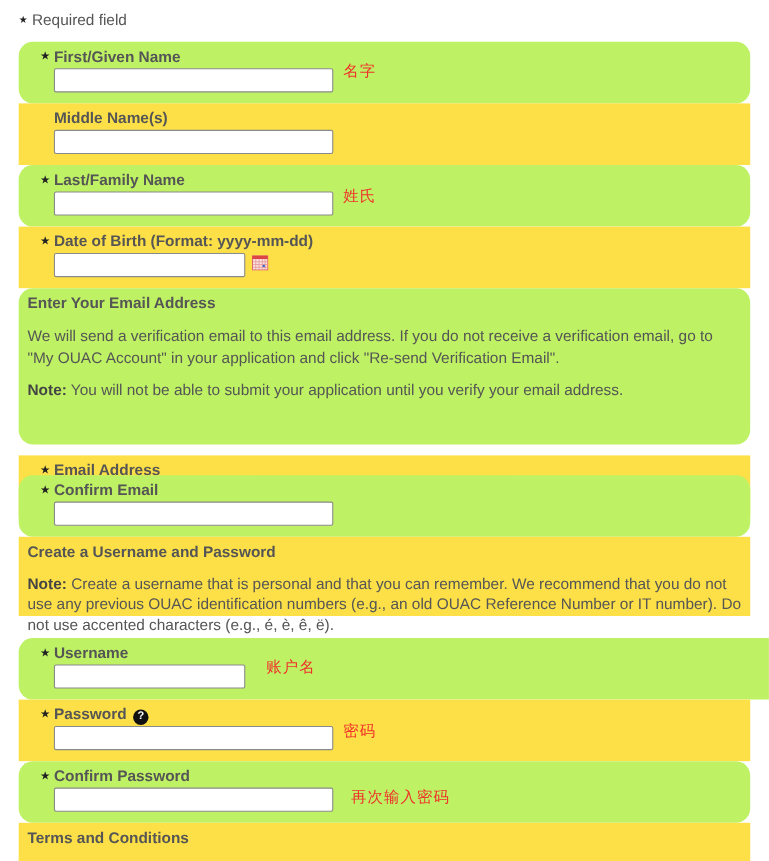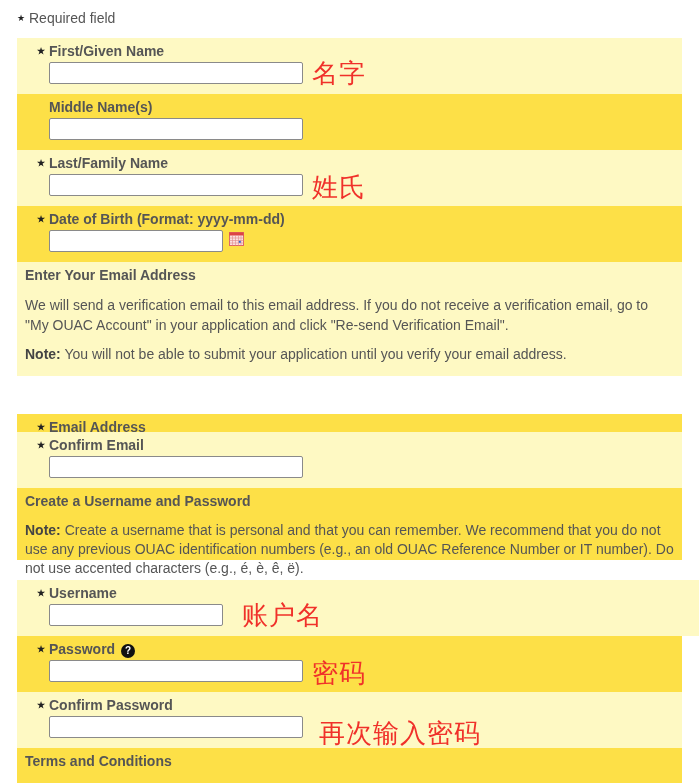--- a/index.html
+++ b/index.html
@@ -1,30 +1,30 @@
 <!DOCTYPE html>
 <html><head>
 <meta charset="utf-8">
 <style>
   html, body { margin: 0; padding: 0; background: #ffffff; }
   body { width: 699px; height: 783px; position: relative; overflow: hidden;
          font-family: "Liberation Sans", sans-serif; color: #444; }
   .req-note { position: absolute; left: 17px; top: 10px; font-size: 14px; color: #555; }
   .star { font-size: 9px; color: #222; display: inline-block; width: 12px; text-align: left; vertical-align: 2px; }
   .row { position: absolute; left: 17px; width: 665px; height: 56px; }
-  .gray { background: #fef9c3; }
+  .gray { background: #bef264; border-radius: 13px; }
   .light { background: #fde047; }
   .row .label { position: absolute; left: 20px; top: 5px; font-size: 14px; font-weight: bold; color: #555; }
   .row .label.nostar { left: 32px; }
   .row input { position: absolute; left: 32px; top: 24px; height: 22px; box-sizing: border-box;
                border: 1px solid #8a8a8a; border-radius: 2px; background: #fff; margin: 0; padding: 0 4px;
                font-family: "Liberation Sans", sans-serif; font-size: 13px; }
   .w254 { width: 254px; }
   .w174 { width: 174px; }
-  .anno { position: absolute; color: #f0312a; font-size: 26px; font-family: Liberation Mono, monospace; letter-spacing: 1px; }
+  .anno { position: absolute; color: #f0312a; font-size: 14px; font-family: Liberation Mono, monospace; letter-spacing: 1px; }
   .section { position: absolute; left: 17px; width: 665px; }
   .section .sec-title { position: absolute; left: 8px; font-size: 14px; font-weight: bold; color: #555; }
   .section p { position: absolute; left: 8px; margin: 0; font-size: 14px; line-height: 20px; color: #555; width: 650px; }
   .section p b { color: #444; }
   .help-icon { display: inline-block; width: 14px; height: 14px; border-radius: 50%; background: #111; color: #fff;
                font-size: 10px; line-height: 14px; text-align: center; font-weight: bold; vertical-align: 0px; margin-left: 2px; }
   .cal-icon { position: absolute; left: 212px; top: 26px; width: 15px; height: 14px; }
 </style>
 </head>
 <body>
@@ -68,21 +68,21 @@
         <line x1="0.5" y1="11" x2="14.5" y2="11"></line>
       <line x1="3.5" y1="3.5" x2="3.5" y2="13.5"></line>
         <line x1="6.5" y1="3.5" x2="6.5" y2="13.5"></line>
         <line x1="9.5" y1="3.5" x2="9.5" y2="13.5"></line>
         <line x1="12" y1="3.5" x2="12" y2="13.5"></line>
     </g>
     <rect x="9.8" y="8.8" width="2" height="2" fill="#3366cc"></rect>
   </svg>
 </div>
 
-<div class="section gray" style="top:262px; height:114px;">
+<div class="section gray" style="top:262px; height:142px;">
   <div class="sec-title" style="top:5px;">Enter Your Email Address</div>
   <p style="top:82px;"><b>Note:</b><span> You will not be able to submit your application until you verify your email address.</span></p>
   <p style="top:33px;">We will send a verification email to this email address. If you do not receive a verification email, go to "My OUAC Account" in your application and click "Re-send Verification Email".</p>
 </div>
 
 <div class="row light" style="top:376px;margin-top:38px;">
   <div class="label">
     <span class="star">★</span><span>Email Address</span>
   </div>
   <input class="w254" type="text" value="" style="">

